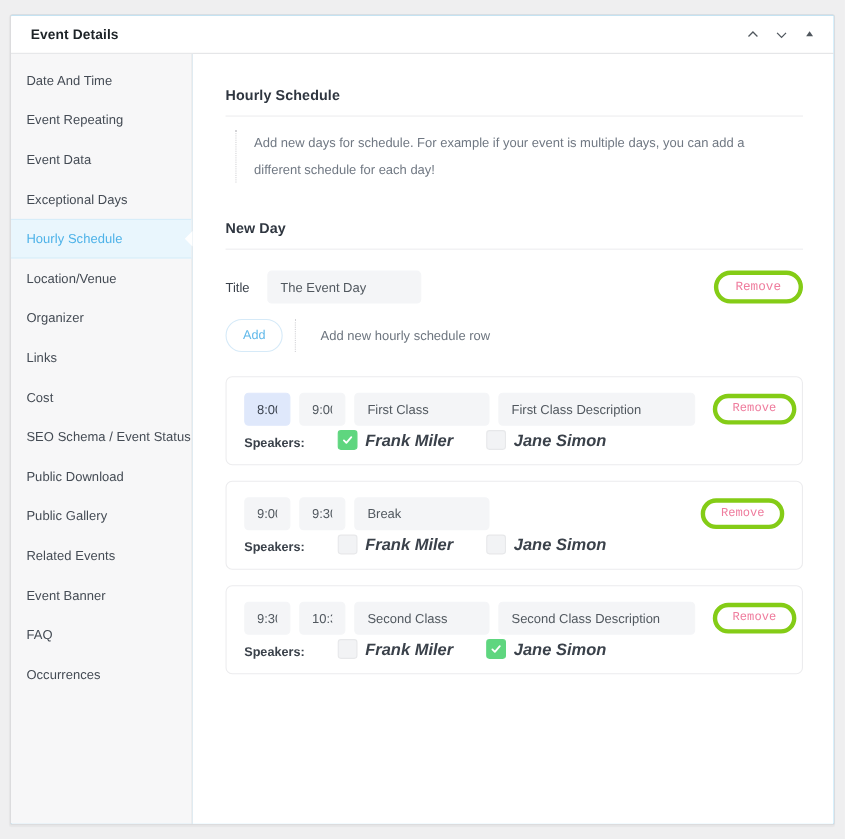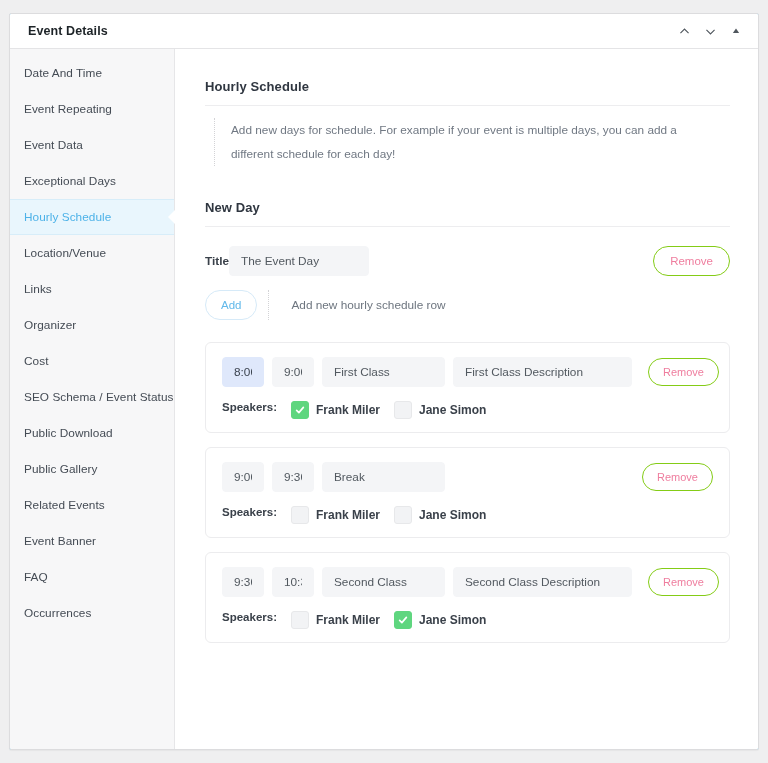--- a/index.html
+++ b/index.html
@@ -125,22 +125,23 @@
     font-size: 11.5px;
     cursor: pointer;
     background: #ffffff;
     white-space: nowrap;
   }
   .pill-blue {
     border: 1px solid #d6eaf8;
     color: #62b9ea;
   }
   .pill-pink {
-    border: 1px solid #84cc16;
+    border: 4px solid #84cc16;
     color: #ef7d9e;
+    font-family: Liberation Mono, monospace;
   }
 
   .add-day-btn { height: 30px; padding: 0 18px; }
   .add-row-btn { height: 30px; padding: 0 15px; }
   .remove-btn  { height: 30px; padding: 0 16px; }
   .remove-btn-sm { height: 28px; padding: 0 14px; font-size: 11px; }
 
   
   .helper-wrap {
     display: flex;
@@ -177,22 +178,23 @@
   }
 
   
   .title-row {
     display: flex;
     align-items: center;
     margin-top: 19px;
   }
   .title-label {
     font-size: 11.8px;
-    font-weight: bold;
+    font-weight: normal;
     color: #3a414a;
+    margin-right: 16px;
   }
   .input {
     background: #f4f5f7;
     border: 1px solid #f4f5f7;
     border-radius: 4px;
     font-family: "Liberation Sans", sans-serif;
     font-size: 11.8px;
     color: #51585f;
     padding: 0 11px;
     height: 30px;
@@ -215,23 +217,23 @@
     align-items: center;
     gap: 8px;
   }
   .in-time  { width: 42px;  text-align: left; }
   .in-time.focused { background: #dfe8fb; border-color: #dfe8fb; color: #3c4450; }
   .in-title { width: 123px; }
   .in-desc  { width: 190px; }
 
   .speakers-row {
     display: flex;
-    align-items: flex-start;
-    margin-top: 14px;
-    gap: 0;
+    align-items: flex-end;
+    margin-top: 4px;
+    gap: 16px;
   }
   .speakers-label {
     font-size: 11.5px;
     font-weight: bold;
     color: #3a414a;
     margin-right: 14px;
   }
   .speaker {
     display: flex;
     align-items: center;
@@ -246,24 +248,25 @@
     display: flex; align-items: center; justify-content: center;
     flex: 0 0 18px;
   }
   .cb.checked {
     background: #5fd67f;
     border-color: #5fd67f;
   }
   .cb svg { display: none; }
   .cb.checked svg { display: block; }
   .speaker-name {
-    font-size: 12px;
+    font-size: 15px;
     font-weight: bold;
     color: #3a414a;
     margin: 0 12px 0 7px;
+    font-style: italic;
   }
 </style>
 </head>
 <body>
 
 <div class="metabox">
 
   <div class="titlebar">
     <span class="titlebar-title">Event Details</span>
     <div class="titlebar-actions">
@@ -300,24 +303,24 @@
       <div class="nav-item">
         <span>Exceptional Days</span>
       </div>
       <div class="nav-item active">
         <span>Hourly Schedule</span>
       </div>
       <div class="nav-item">
         <span>Location/Venue</span>
       </div>
       <div class="nav-item">
+        <span>Organizer</span>
+      </div>
+      <div class="nav-item">
         <span>Links</span>
-      </div>
-      <div class="nav-item">
-        <span>Organizer</span>
       </div>
       <div class="nav-item">
         <span>Cost</span>
       </div>
       <div class="nav-item">
         <span>SEO Schema / Event Status</span>
       </div>
       <div class="nav-item">
         <span>Public Download</span>
       </div>

